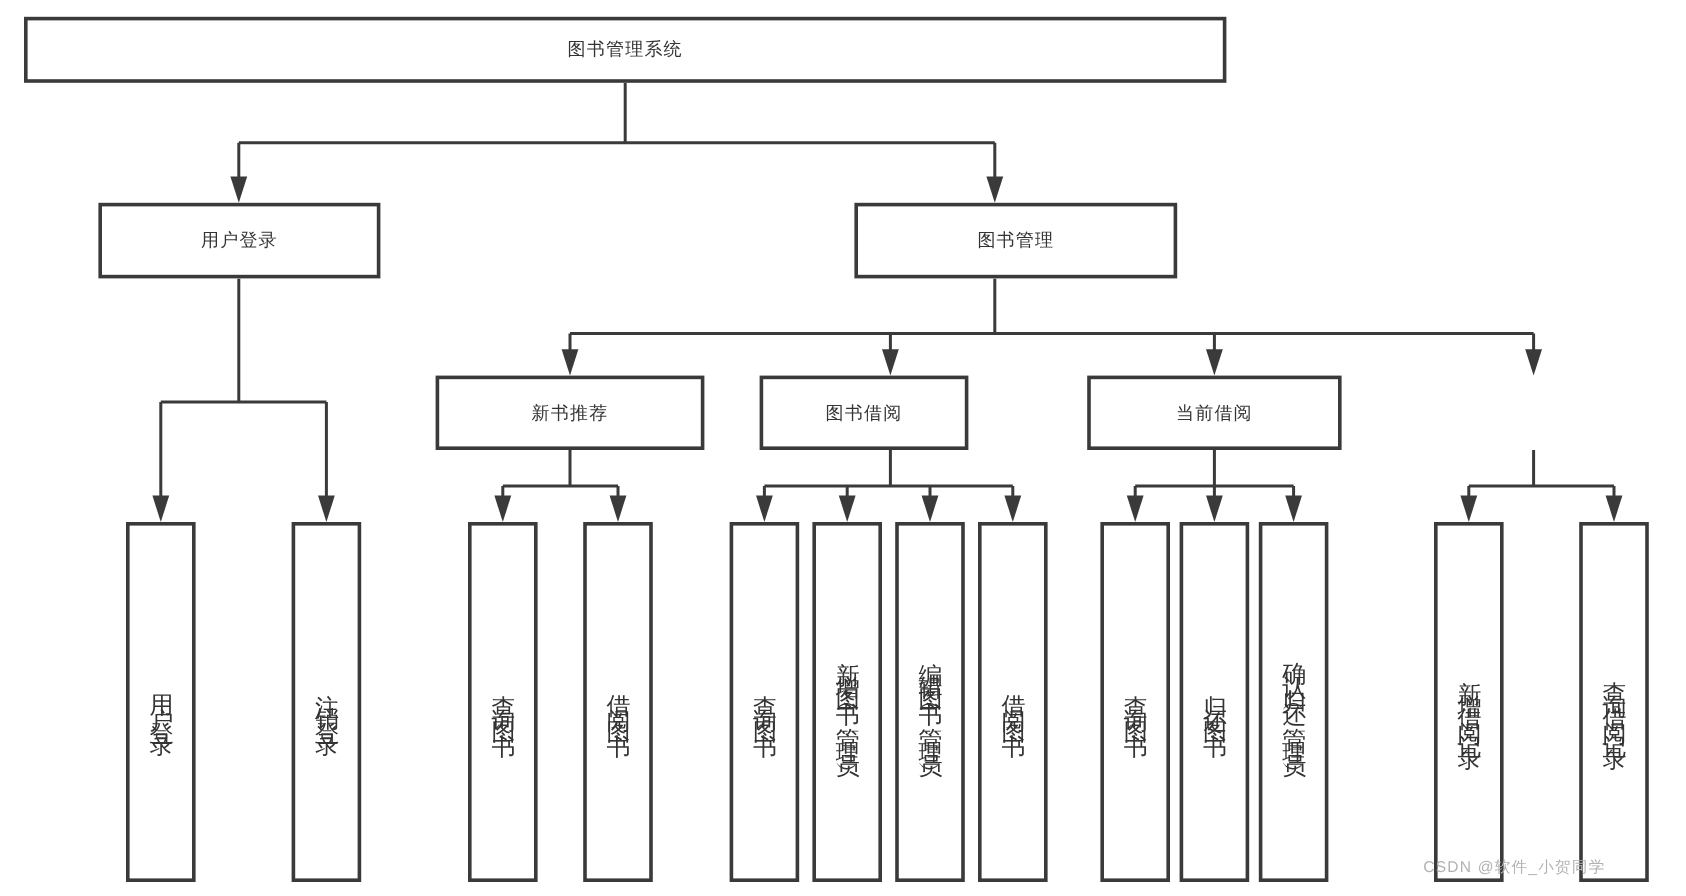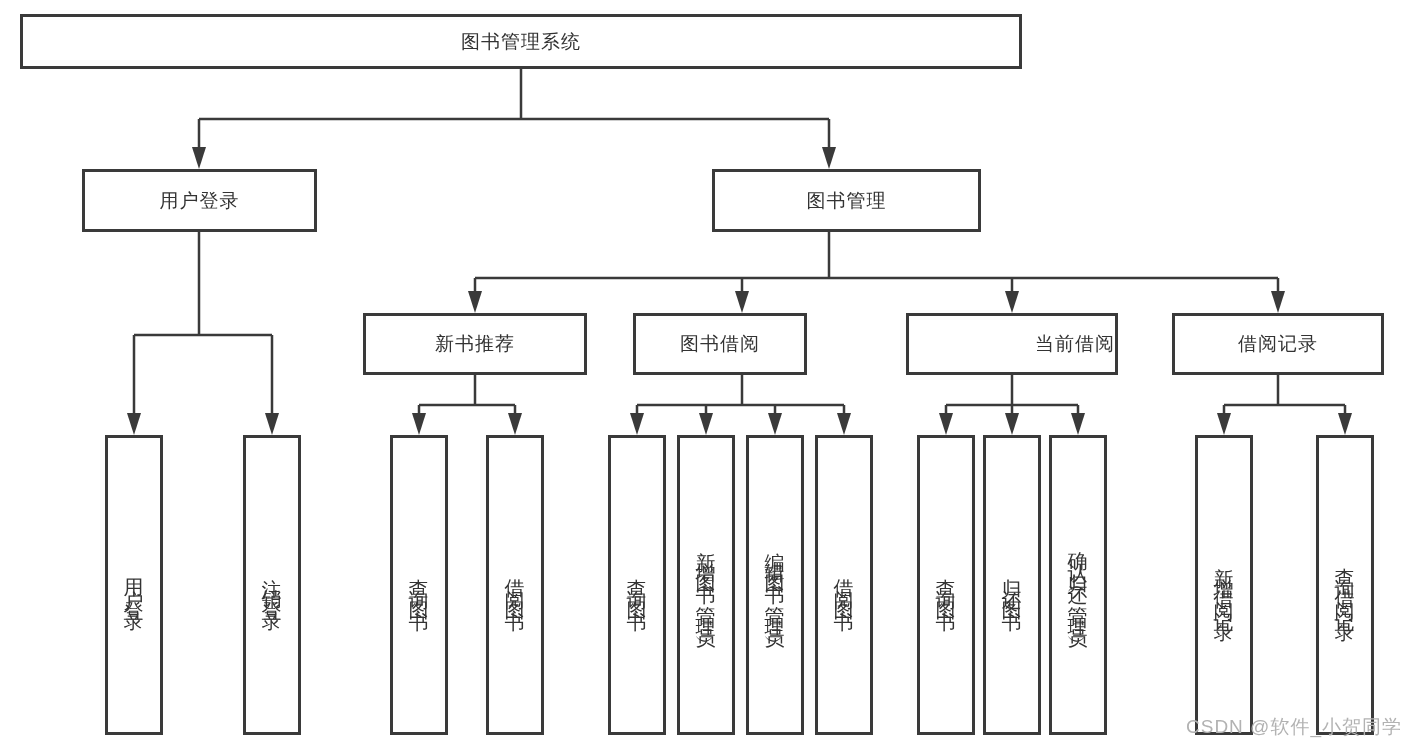--- a/index.html
+++ b/index.html
@@ -12,38 +12,38 @@
 
   .box {
     position: absolute;
     background: #ffffff;
     border: 3px solid var(--line, #3a3a3a);
     display: flex;
     align-items: center;
     justify-content: center;
     color: var(--text, #333);
   }
-  .hbox { font-size: 19px; letter-spacing: 1px; }
+  .hbox { font-size: 15px; letter-spacing: 1px; }
   .leaf { width: 58px; top: 435px; height: 300px; }
   .leaf .vtext {
     writing-mode: vertical-lr;
     font-size: 20px;
     letter-spacing: 11px;
     line-height: 1;
     white-space: nowrap;
   }
 
   
   #n-root  { left: 20px;  top: 14px;  width: 1002px; height: 55px; }
   #n-login { left: 82px;  top: 169px; width: 235px;  height: 63px; }
   #n-mgmt  { left: 712px; top: 169px; width: 269px;  height: 63px; }
   .l3 { top: 313px; height: 62px; }
   #n-newrec  { left: 363px;  width: 224px; justify-content: center; }
   #n-borrow  { left: 633px;  width: 174px; }
-  #n-current { left: 906px;  width: 212px; justify-content: flex-end; }
+  #n-current { left: 906px;  width: 212px; }
   #n-records { left: 1172px; width: 212px; }
 
   
   #lf-0  { left: 105px; }
   #lf-1  { left: 243px; }
   #lf-2  { left: 390px; }
   #lf-3  { left: 486px; }
   #lf-4  { left: 608px; }
   #lf-5  { left: 677px; }
   #lf-6  { left: 746px; }
@@ -51,21 +51,21 @@
   #lf-8  { left: 917px; }
   #lf-9  { left: 983px; }
   #lf-10 { left: 1049px; }
   #lf-11 { left: 1195px; }
   #lf-12 { left: 1316px; }
 
   #watermark {
     position: absolute;
     left: 1186px;
     top: 714px;
-    font-size: 19px;
+    font-size: 13px;
     letter-spacing: 1px;
     color: var(--wm, #b0b0b0);
     white-space: nowrap;
     z-index: 5;
   }
 </style>
 </head>
 <body>
 
 <div id="stage">
@@ -106,23 +106,20 @@
 
   <div class="box hbox l3" id="n-newrec">
     <span>新书推荐</span>
   </div>
   <div class="box hbox l3" id="n-borrow">
     <span>图书借阅</span>
   </div>
   <div class="box hbox l3" id="n-current">
     <span>当前借阅</span>
   </div>
-  <div class="box hbox l3" id="n-records">
-    <span>借阅记录</span>
-  </div>
 
   <div class="box leaf" id="lf-0">
     <span class="vtext">用户登录</span>
   </div>
   <div class="box leaf" id="lf-1">
     <span class="vtext">注销登录</span>
   </div>
   <div class="box leaf" id="lf-2">
     <span class="vtext">查询图书</span>
   </div>

